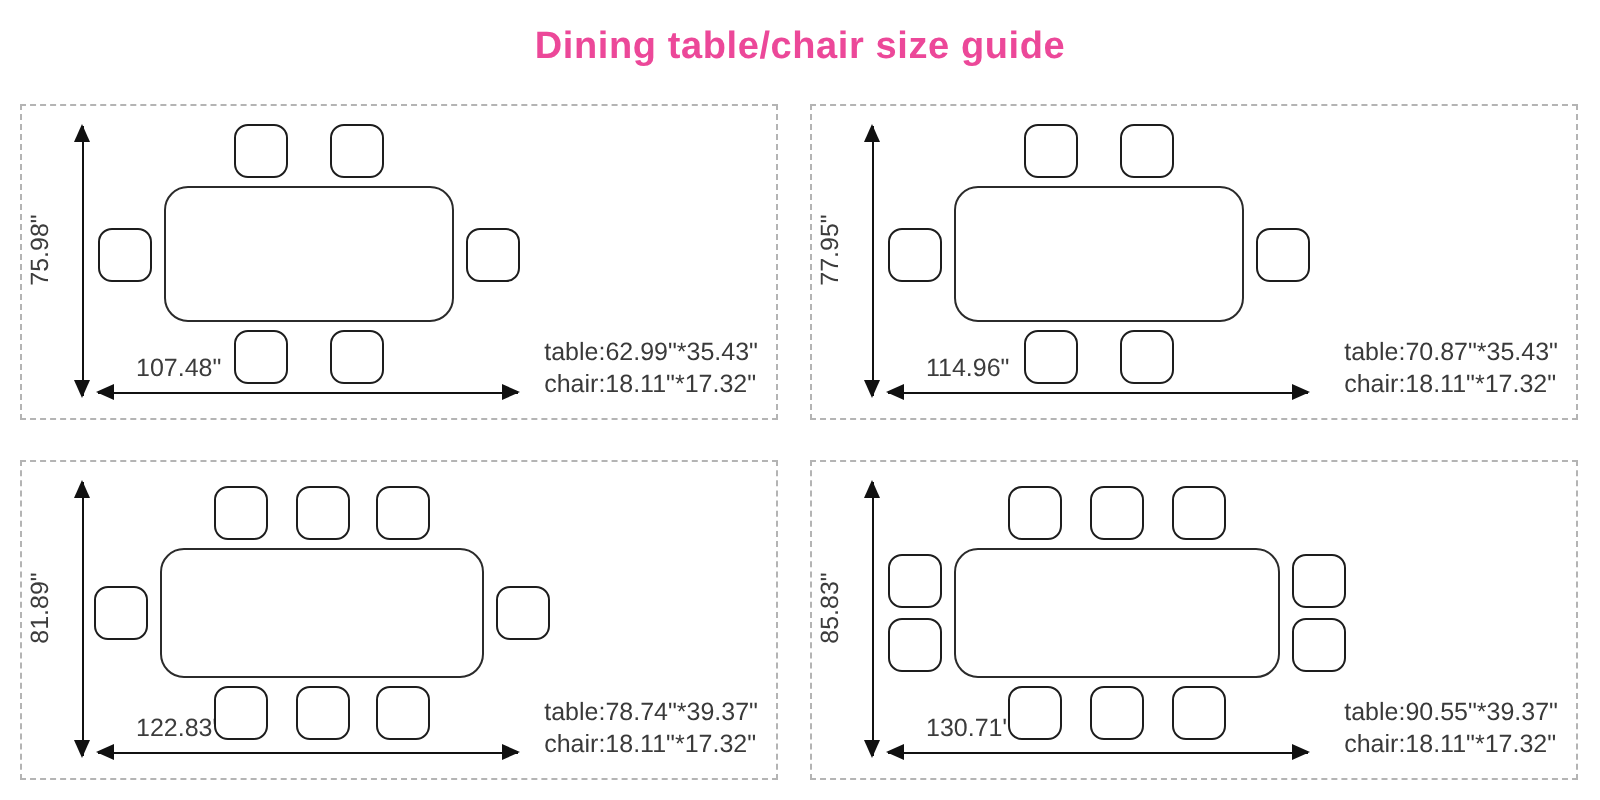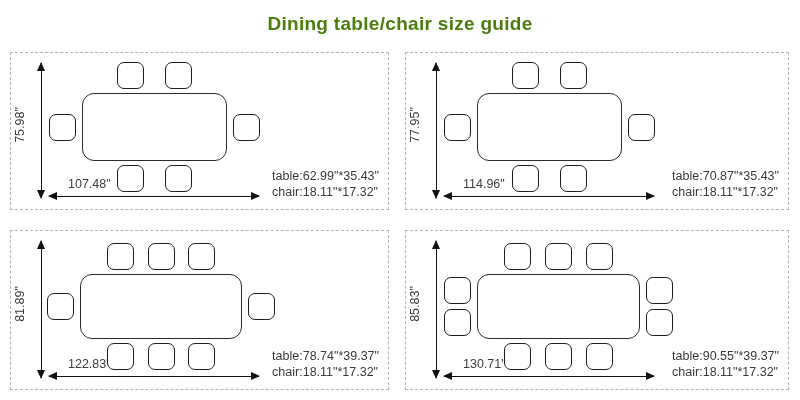--- a/index.html
+++ b/index.html
@@ -3,21 +3,21 @@
 <meta charset="utf-8">
 <style>
   * { margin:0; padding:0; box-sizing:border-box; }
   html,body { background:#ffffff; }
   body {
     width:800px; height:400px; position:relative; overflow:hidden;
     font-family:"Liberation Sans", sans-serif;
   }
   .page-title {
     position:absolute; top:13px; left:0; width:800px;
-    text-align:center; font-size:19px; font-weight:700; color:#4d7c0f;
+    text-align:center; font-size:19px; font-weight:700; color:#ec4899;
     letter-spacing:.3px;
   }
   .panel {
     position:absolute; border:1px dashed #b4b4b4; background:#ffffff;
   }
   #panel-0 { left:10px;  top:52px;  width:379px; height:158px; }
   #panel-1 { left:405px; top:52px;  width:384px; height:158px; }
   #panel-2 { left:10px;  top:230px; width:379px; height:160px; }
   #panel-3 { left:405px; top:230px; width:384px; height:160px; }
 

